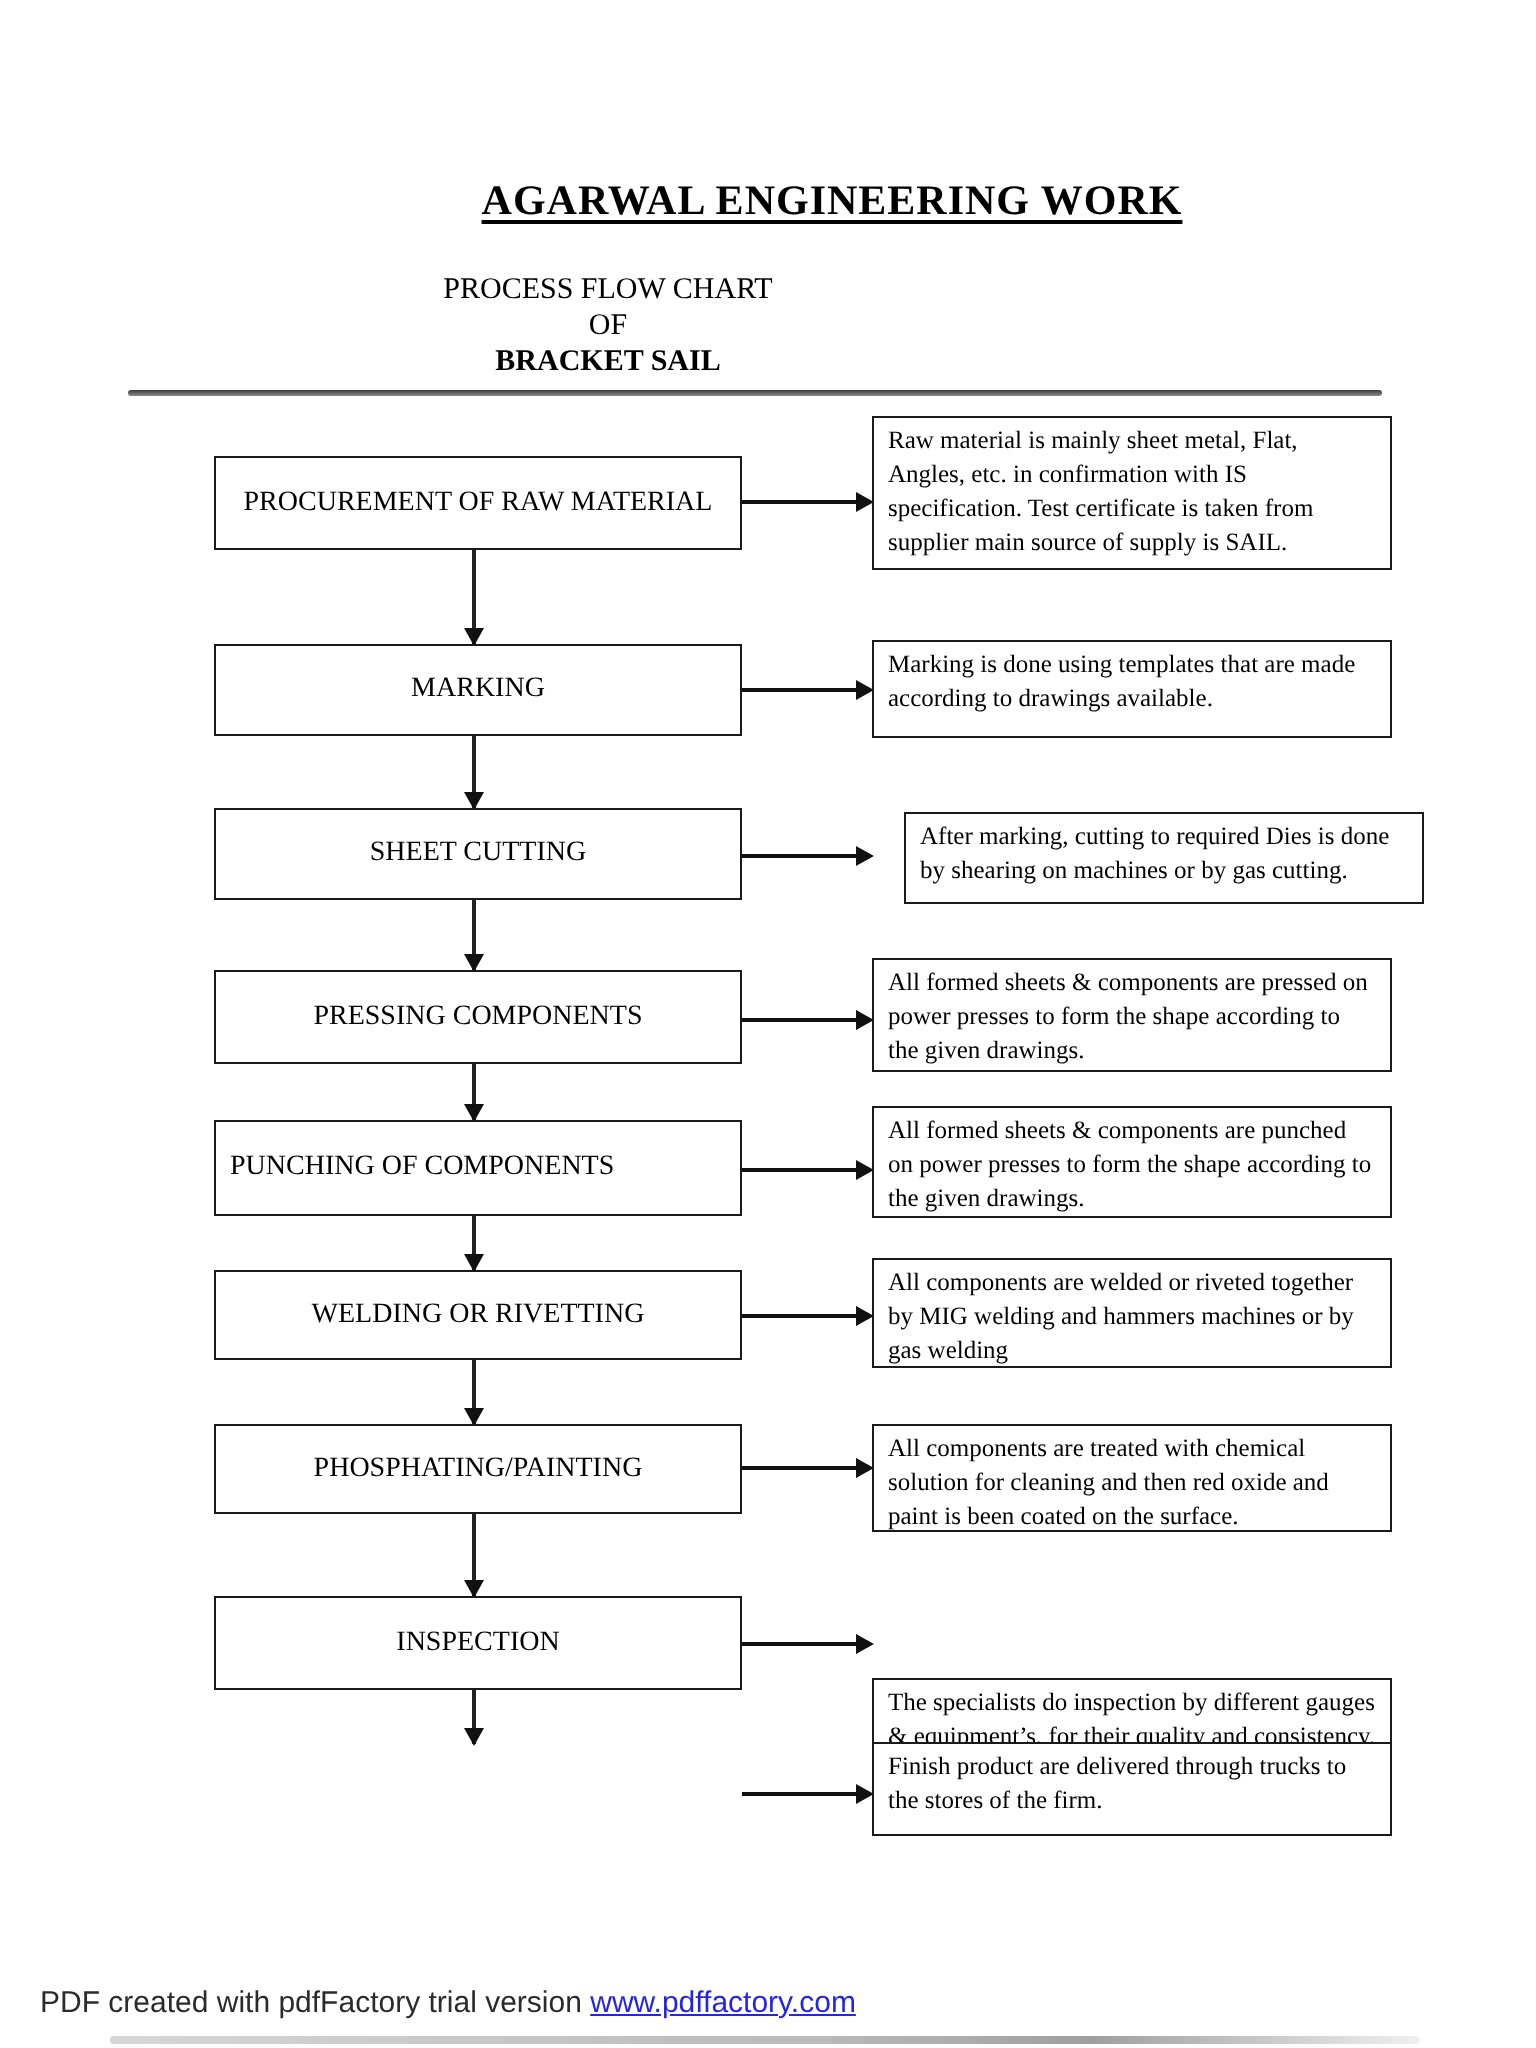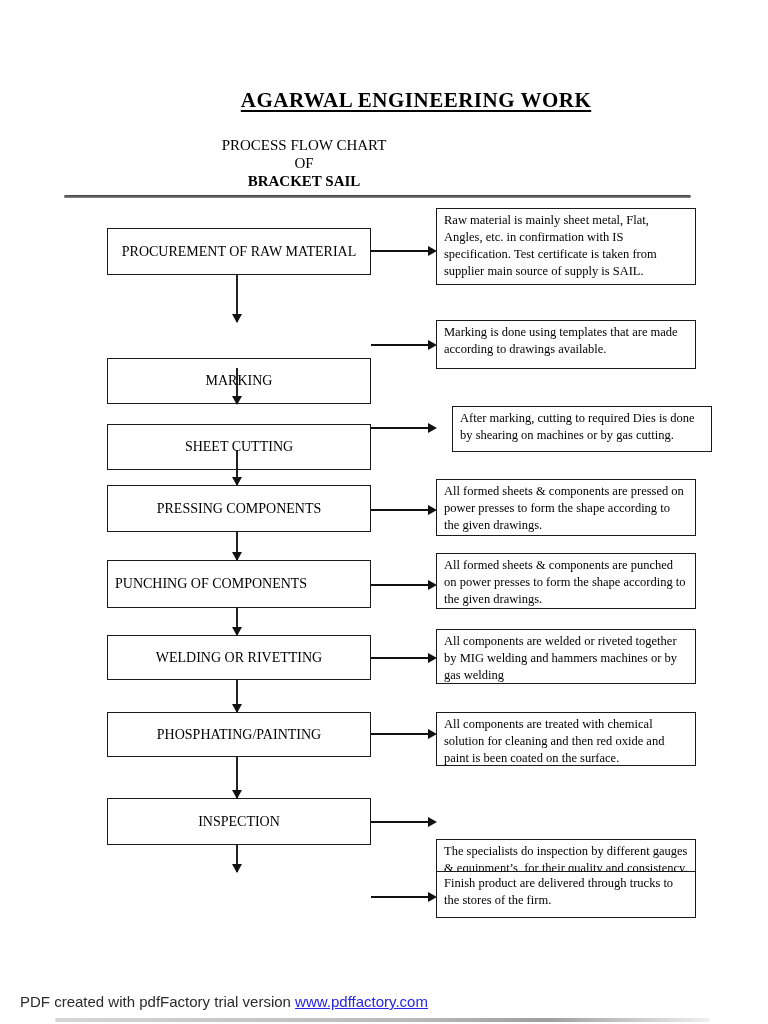--- a/index.html
+++ b/index.html
@@ -97,30 +97,30 @@
 
   <div class="step-box" style="top:228px;height:47px;">
     <span>PROCUREMENT OF RAW MATERIAL</span>
   </div>
   <div class="h-arrow" style="top:250px;"></div>
   <div class="desc-box" style="top:208px;height:77px;">
     <span>Raw material is mainly sheet metal, Flat, Angles, etc. in confirmation with IS specification. Test certificate is taken from supplier main source of supply is SAIL.</span>
   </div>
   <div class="v-arrow" style="top:275px;height:47px;"></div>
 
-  <div class="step-box" style="top:322px;height:46px;margin-top:36px;">
+  <div class="step-box" style="top:322px;height:46px;">
     <span>MARKING</span>
   </div>
   <div class="h-arrow" style="top:344px;"></div>
   <div class="desc-box" style="top:320px;height:49px;">
     <span>Marking is done using templates that are made according to drawings available.</span>
   </div>
   <div class="v-arrow" style="top:368px;height:36px;"></div>
 
-  <div class="step-box" style="top:404px;height:46px;margin-top:20px;">
+  <div class="step-box" style="top:404px;height:46px;">
     <span>SHEET CUTTING</span>
   </div>
   <div class="h-arrow" style="top:427px;"></div>
   <div class="desc-box" style="top:406px;height:46px;margin-left:16px;">
     <span>After marking, cutting to required Dies is done by shearing on machines or by gas cutting.</span>
   </div>
   <div class="v-arrow" style="top:450px;height:35px;"></div>
 
   <div class="step-box" style="top:485px;height:47px;">
     <span>PRESSING COMPONENTS</span>

